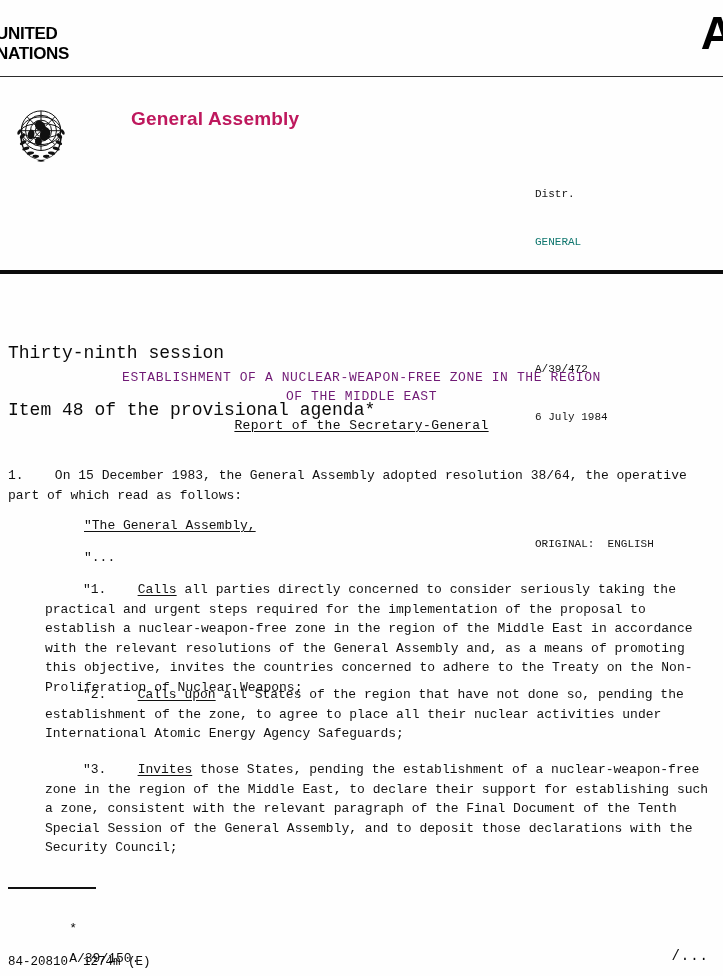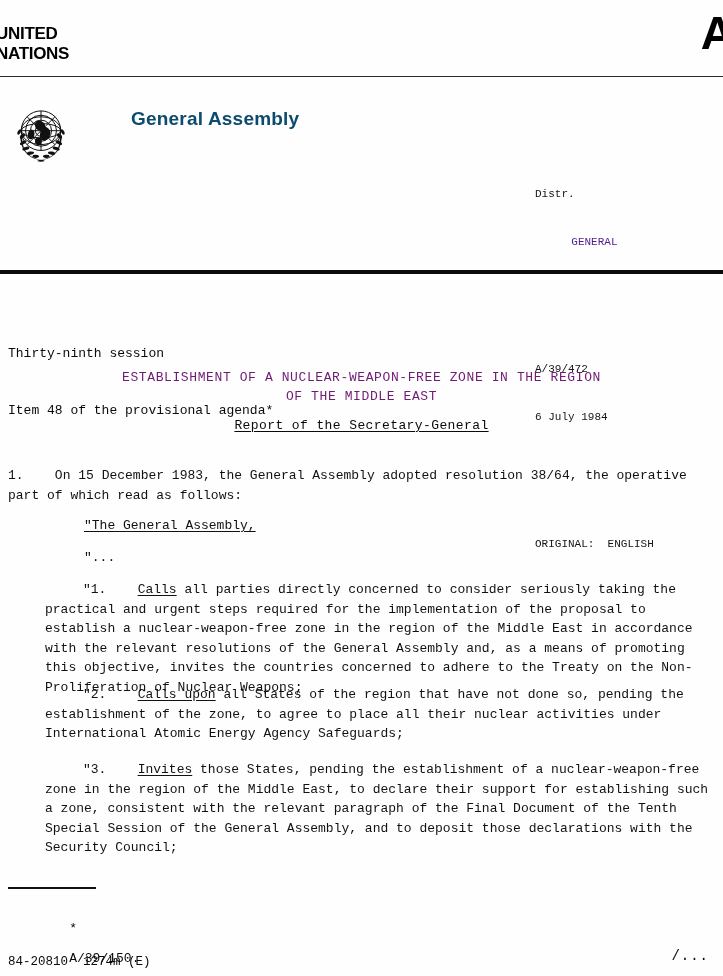--- a/index.html
+++ b/index.html
@@ -77,44 +77,44 @@
   .emblem svg { display: block; width: 66px; height: 62px; }
 
   .ga-title {
     position: absolute;
     left: 131px;
     top: 108px;
     font-family: "Liberation Sans", "DejaVu Sans", sans-serif;
     font-weight: bold;
     font-size: 19px;
     letter-spacing: 0.2px;
-    color: #0c4a6e;
+    color: #be185d;
     white-space: nowrap;
   }
 
   
   .distr {
     position: absolute;
     left: 535px;
     top: 122px;
     font-size: 11px;
     line-height: 16px;
     color: #151515;
     white-space: pre;
   }
   .distr .grp { margin-bottom: 15px; }
   .distr .grp:last-child { margin-bottom: 0; }
-  .distr .faded { color: #4c1d95; text-align: center; }
+  .distr .faded { color: #0f766e; }
 
   
   .session {
     position: absolute;
     left: 8px;
     top: 306px;
-    font-size: 13px;
+    font-size: 18px;
     line-height: 19px;
     white-space: pre;
   }
 
   .doc-title {
     position: absolute;
     left: 0;
     right: 0;
     top: 368px;
     text-align: center;

